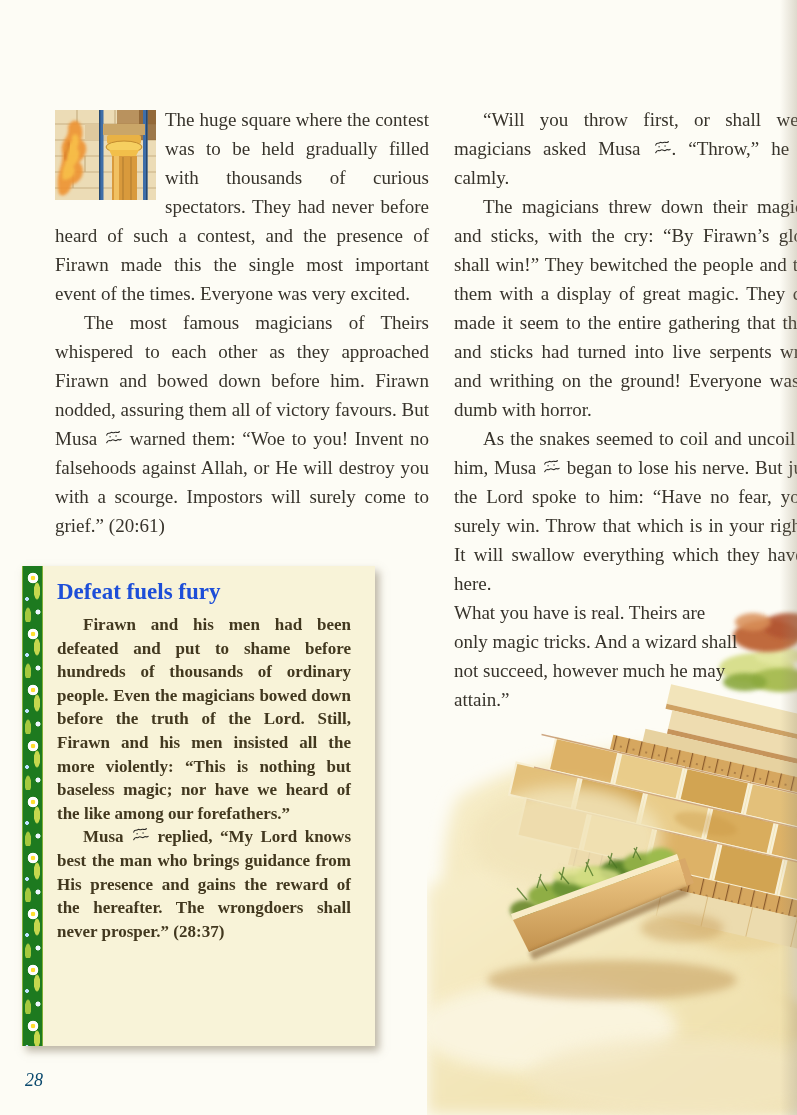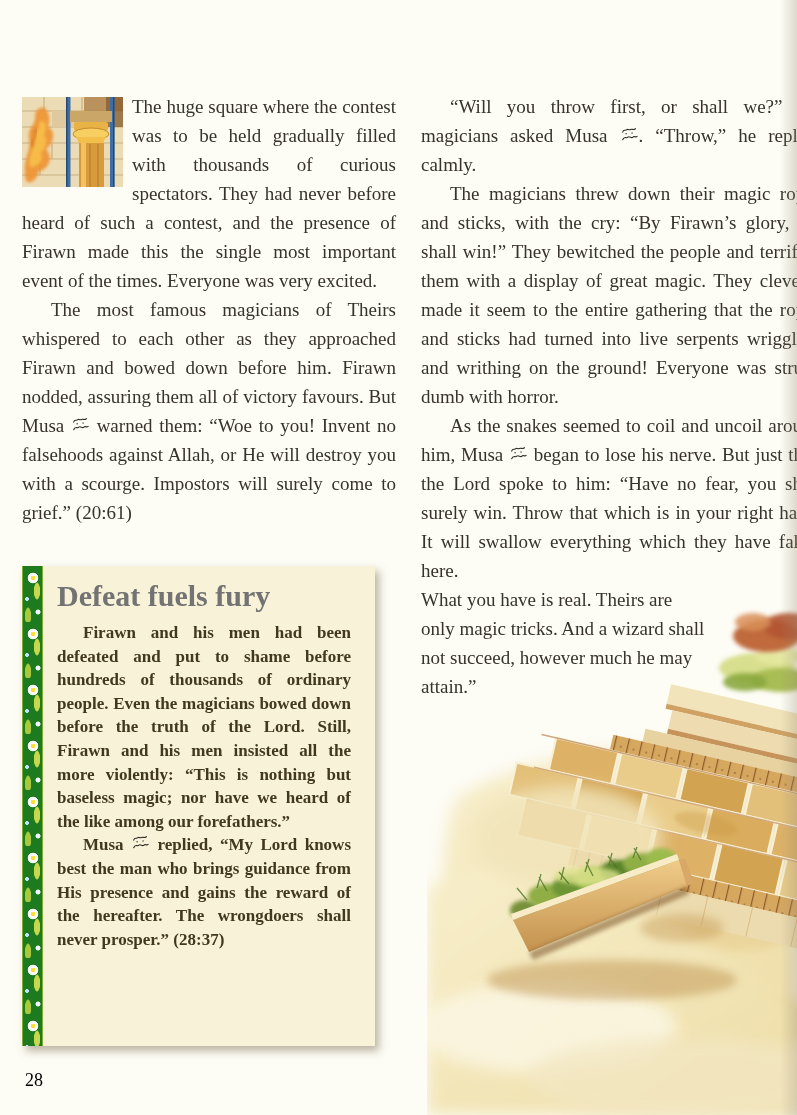--- a/index.html
+++ b/index.html
@@ -9,21 +9,21 @@
   
   .title-block{position:absolute;left:23px;top:16px;white-space:nowrap;z-index:3;}
   .chapter-num{font-size:22px;color:#171717;letter-spacing:1px;}
   .title-text{font-size:41px;font-weight:bold;color:#0f0f0f;letter-spacing:-0.5px;}
   .hon{width:17px;height:21px;vertical-align:-4px;margin:0 1px;}
   .hon-lg{width:24px;height:28px;vertical-align:-2px;margin:0 6px;}
   .hon path{fill:none;stroke:#2c2a26;stroke-width:1.3;stroke-linecap:round;}
   .hon circle{fill:#2c2a26;}
 
   
-  .col{position:absolute;top:92px;font-size:19px;line-height:29px;text-align:justify;z-index:2;}
+  .col{position:absolute;top:105px;font-size:19px;line-height:29px;text-align:justify;z-index:2;margin-left:33px;}
   .col-left{left:22px;width:374px;}
   .col-right{left:421px;width:400px;}
   .col p{margin:0;}
   .indent{text-indent:29px;}
   .drop-image{float:left;width:101px;height:90px;margin:5px 9px 2px 0;}
   .wrap-block{display:block;width:284px;text-align:left;text-indent:0;}
 
   
   .sidebar{position:absolute;left:22px;top:566px;width:353px;min-height:480px;background:#f8f3d8;
            box-shadow:4px 5px 8px rgba(125,112,85,.5);z-index:2;}
@@ -32,24 +32,24 @@
     background-color:#1d7a1f;
     background-image:
       radial-gradient(circle at 10px 12px,#ffdf30 2px,rgba(0,0,0,0) 2.6px),
       radial-gradient(circle at 10px 12px,#ffffff 5px,rgba(0,0,0,0) 5.6px),
       radial-gradient(circle at 4px 33px,#bfe3ff 1.6px,rgba(0,0,0,0) 2.2px),
       radial-gradient(circle at 15px 46px,#eef7ff 2.2px,rgba(0,0,0,0) 2.8px),
       radial-gradient(ellipse 3px 8px at 14px 25px,#c6d84e 2.8px,rgba(0,0,0,0) 3.4px),
       radial-gradient(ellipse 3px 8px at 5px 50px,#a6c93e 2.8px,rgba(0,0,0,0) 3.4px);
     background-size:19px 56px;}
   .sb-content{margin-left:19px;padding:13px 24px 16px 16px;}
-  .sb-title{font-size:30px;font-weight:bold;margin:0 0 8px 0;color:#737373;}
+  .sb-title{font-size:23px;font-weight:bold;margin:0 0 8px 0;color:#1d4ed8;}
   .sb-content p{font-size:17px;line-height:23.6px;margin:0;text-align:justify;text-indent:26px;color:#42381f;font-weight:bold;}
 
-  .page-number{position:absolute;left:25px;top:1070px;font-size:18px;color:#000000;z-index:3;}
+  .page-number{position:absolute;left:25px;top:1070px;font-size:18px;color:#0c4a6e;z-index:3;font-style:italic;}
   .page-edge{position:absolute;right:0;top:0;width:17px;height:100%;z-index:4;pointer-events:none;
      background:linear-gradient(to right,rgba(168,156,128,0) 0%,rgba(150,138,112,0.30) 100%);}
 
   .illustration{position:absolute;left:427px;top:588px;z-index:1;}
 </style>
 </head>
 <body>
 
 <div id="page">
 

